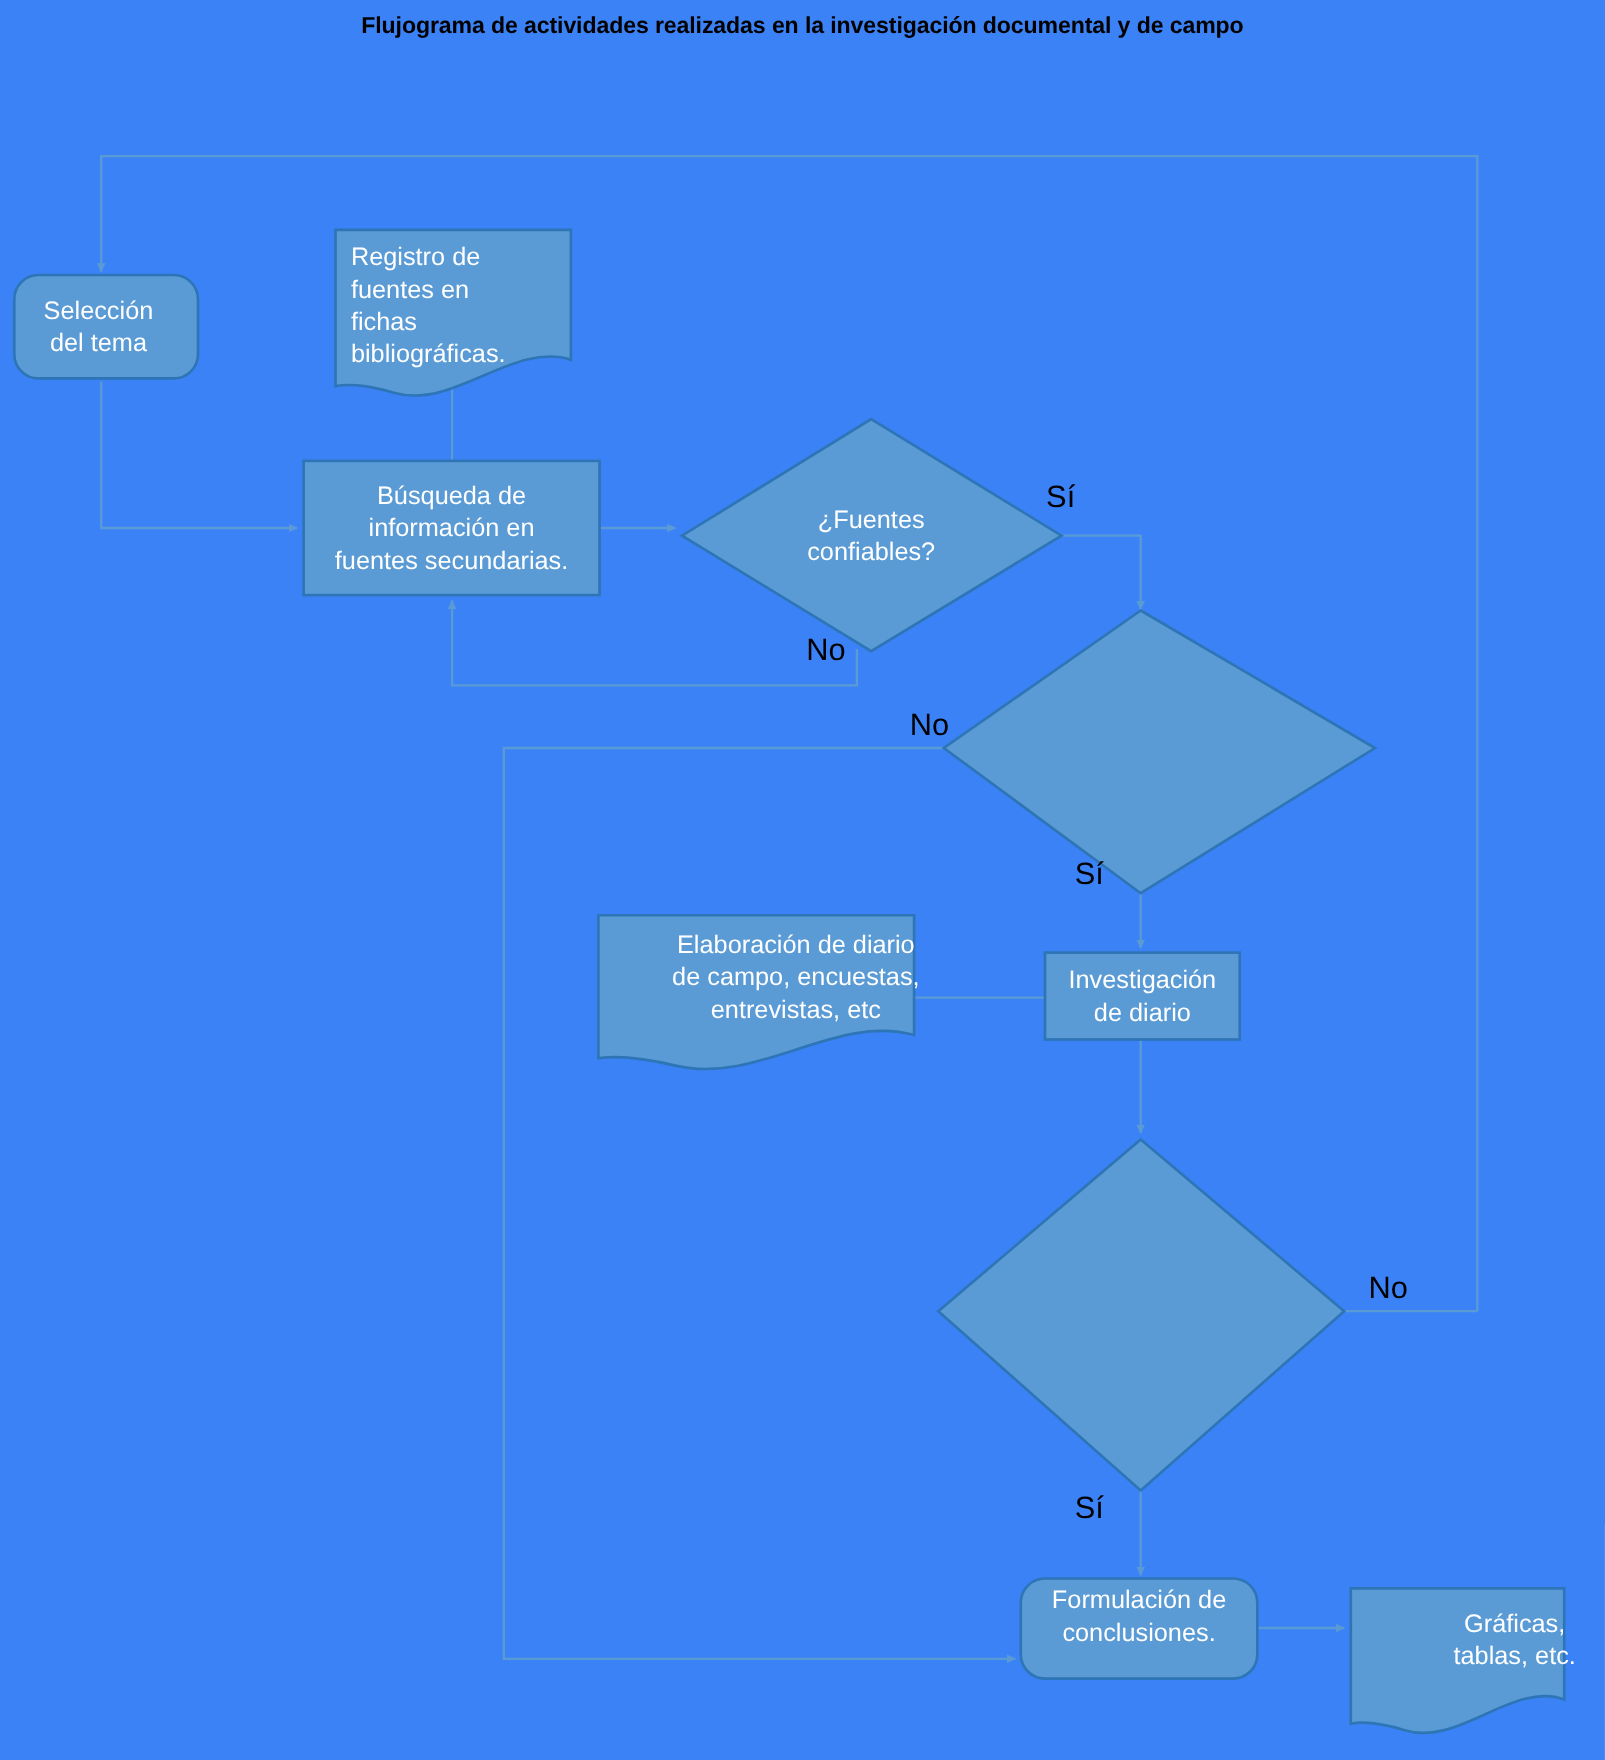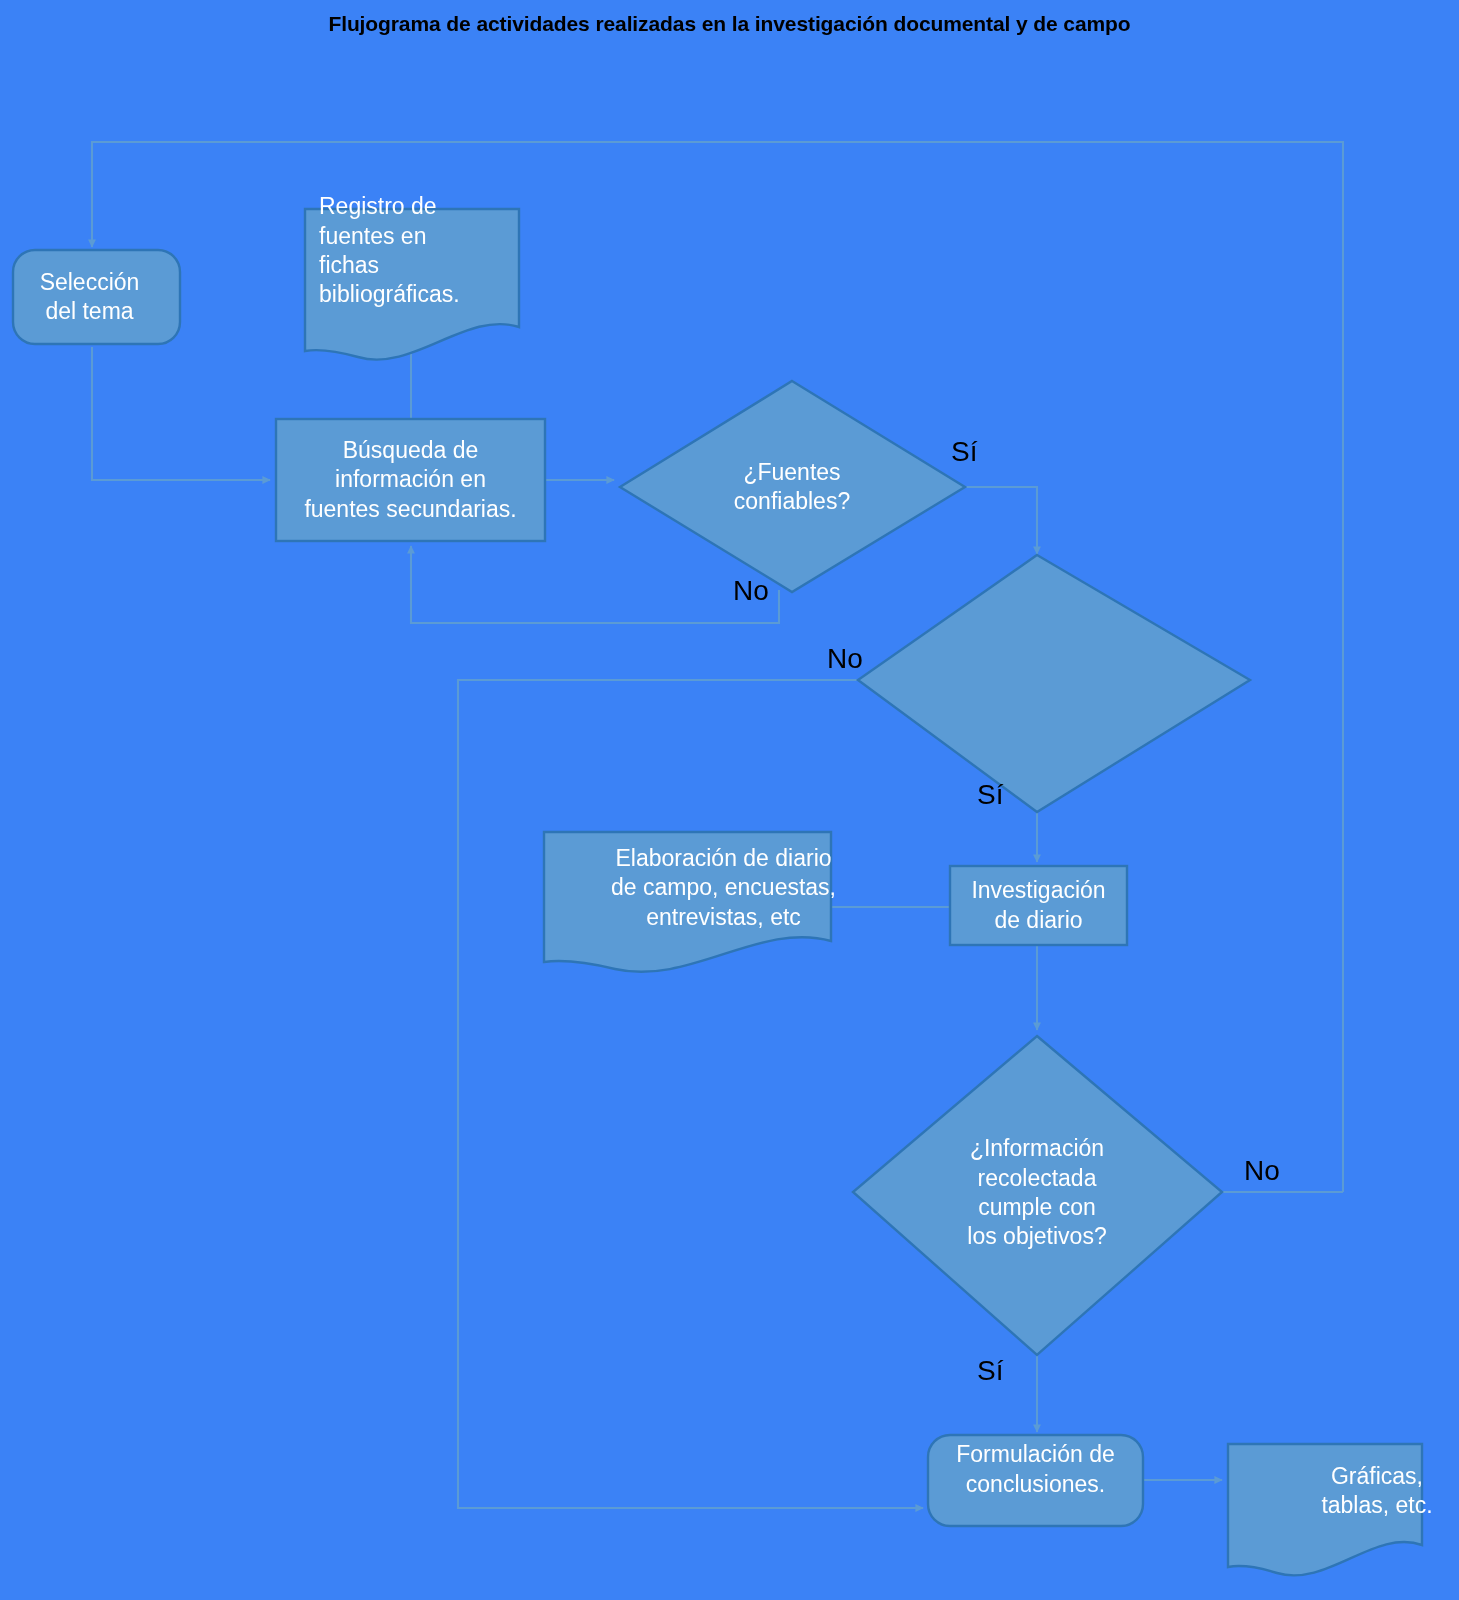--- a/index.html
+++ b/index.html
@@ -128,43 +128,39 @@
       <path d="M1228,1444 L1422,1444 L1422,1545
                C 1375,1528 1327,1588 1277,1573
                C 1261,1568 1244,1564 1228,1567 Z"></path>
 
     </g>
   </svg>
 
   <div class="node-text" style="left:13px; top:250px; width:153px; height:94px;">Selección
 del tema</div>
 
-  <div class="node-text" style="left:307px; top:197px; width:176px; height:108px; justify-content:flex-start; padding-left:12px; box-sizing:border-box; text-align:left;">Registro de
+  <div class="node-text" style="left:307px; top:224px; width:176px; height:108px; justify-content:flex-start; padding-left:12px; box-sizing:border-box; text-align:left;">Registro de
 fuentes en fichas
 bibliográficas.</div>
 
   <div class="node-text" style="left:276px; top:419px; width:269px; height:122px;">Búsqueda de
 información en
 fuentes secundarias.</div>
 
   <div class="node-text" style="left:672px; top:437px; width:240px; height:100px;">¿Fuentes
 confiables?</div>
 
 
   <div class="node-text" style="left:546px; top:834px; width:283px; height:108px;padding-left:36px;">Elaboración de diario
 de campo, encuestas,
 entrevistas, etc</div>
 
   <div class="node-text" style="left:950px; top:866px; width:177px; height:79px;">Investigación
 de diario</div>
 
-  <div class="node-text" style="left:917px; top:1113px; width:240px; height:160px;">¿Información
-recolectada
-cumple con
-los objetivos?</div>
 
   <div class="node-text" style="left:928px; top:1435px; width:215px; height:69px;border-radius:23px;">Formulación de
 conclusiones.</div>
 
   <div class="node-text" style="left:1280px; top:1441px; width:194px; height:100px;">Gráficas,
 tablas, etc.</div>
 
   <div class="edge-label" style="left:951px; top:438px;">Sí</div>
 
   <div class="edge-label" style="left:733px; top:577px;">No</div>

